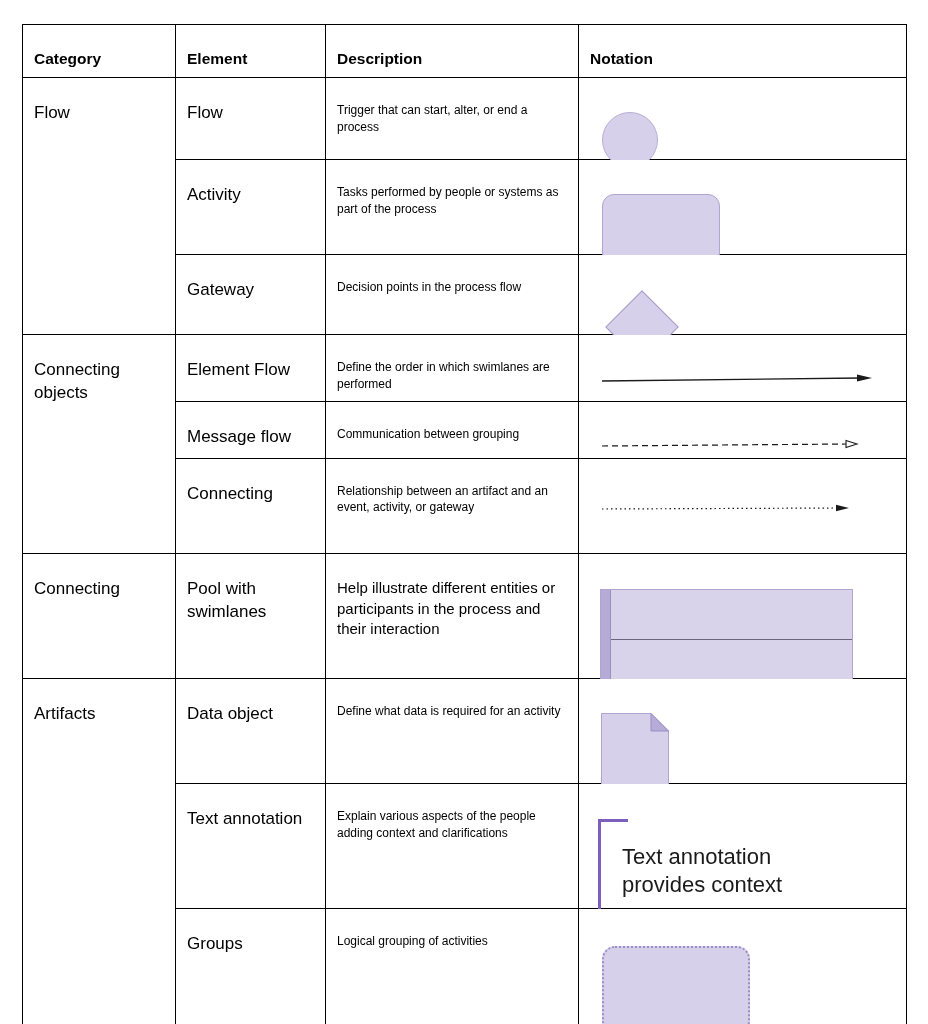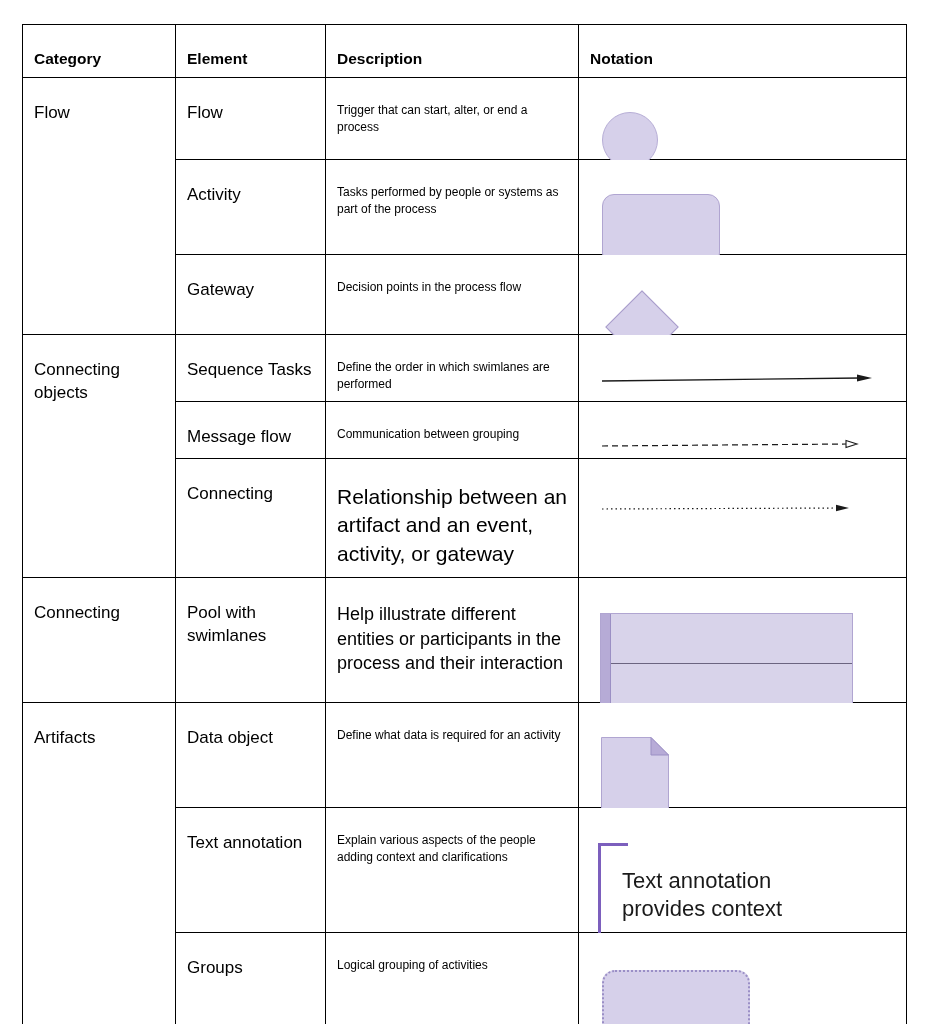--- a/index.html
+++ b/index.html
@@ -61,25 +61,25 @@
     line-height: 1.33;
   }
 
   td.cell-desc {
     font-size: 12px;
     line-height: 1.38;
   }
 
   
   tr.row-association td.cell-desc {
-    font-size: 21px;
+    font-size: 12px;
     line-height: 1.35;
   }
   tr.row-swimlane td.cell-desc {
-    font-size: 18px;
+    font-size: 15px;
     line-height: 1.37;
   }
 
   td.cell-notation {
     padding: 0;
     position: relative;
   }
   .notation-box {
     position: relative;
     width: 100%;
@@ -264,21 +264,21 @@
           <div class="notation-box">
             <div class="notation-inner">
               <div class="shape-gateway"></div>
             </div>
           </div>
         </td>
       </tr>
 
       <tr class="row-sequence h-seq">
         <td class="cell-category" rowspan="3">Connecting objects</td>
-        <td class="cell-element">Sequence Tasks</td>
+        <td class="cell-element">Element Flow</td>
         <td class="cell-desc">Define the order in which swimlanes are performed</td>
         <td class="cell-notation">
           <div class="notation-box">
             <div class="notation-inner" style="top:14px;">
               <div class="shape-line-wrap">
                 <svg width="272" height="14" viewBox="0 0 272 14">
                   <line x1="0" y1="8" x2="258" y2="5" stroke="#1a1a1a" stroke-width="1.3"></line>
                   <polygon points="255,1.5 270,5 255,8.5" fill="#1a1a1a"></polygon>
                 </svg>
               </div>

